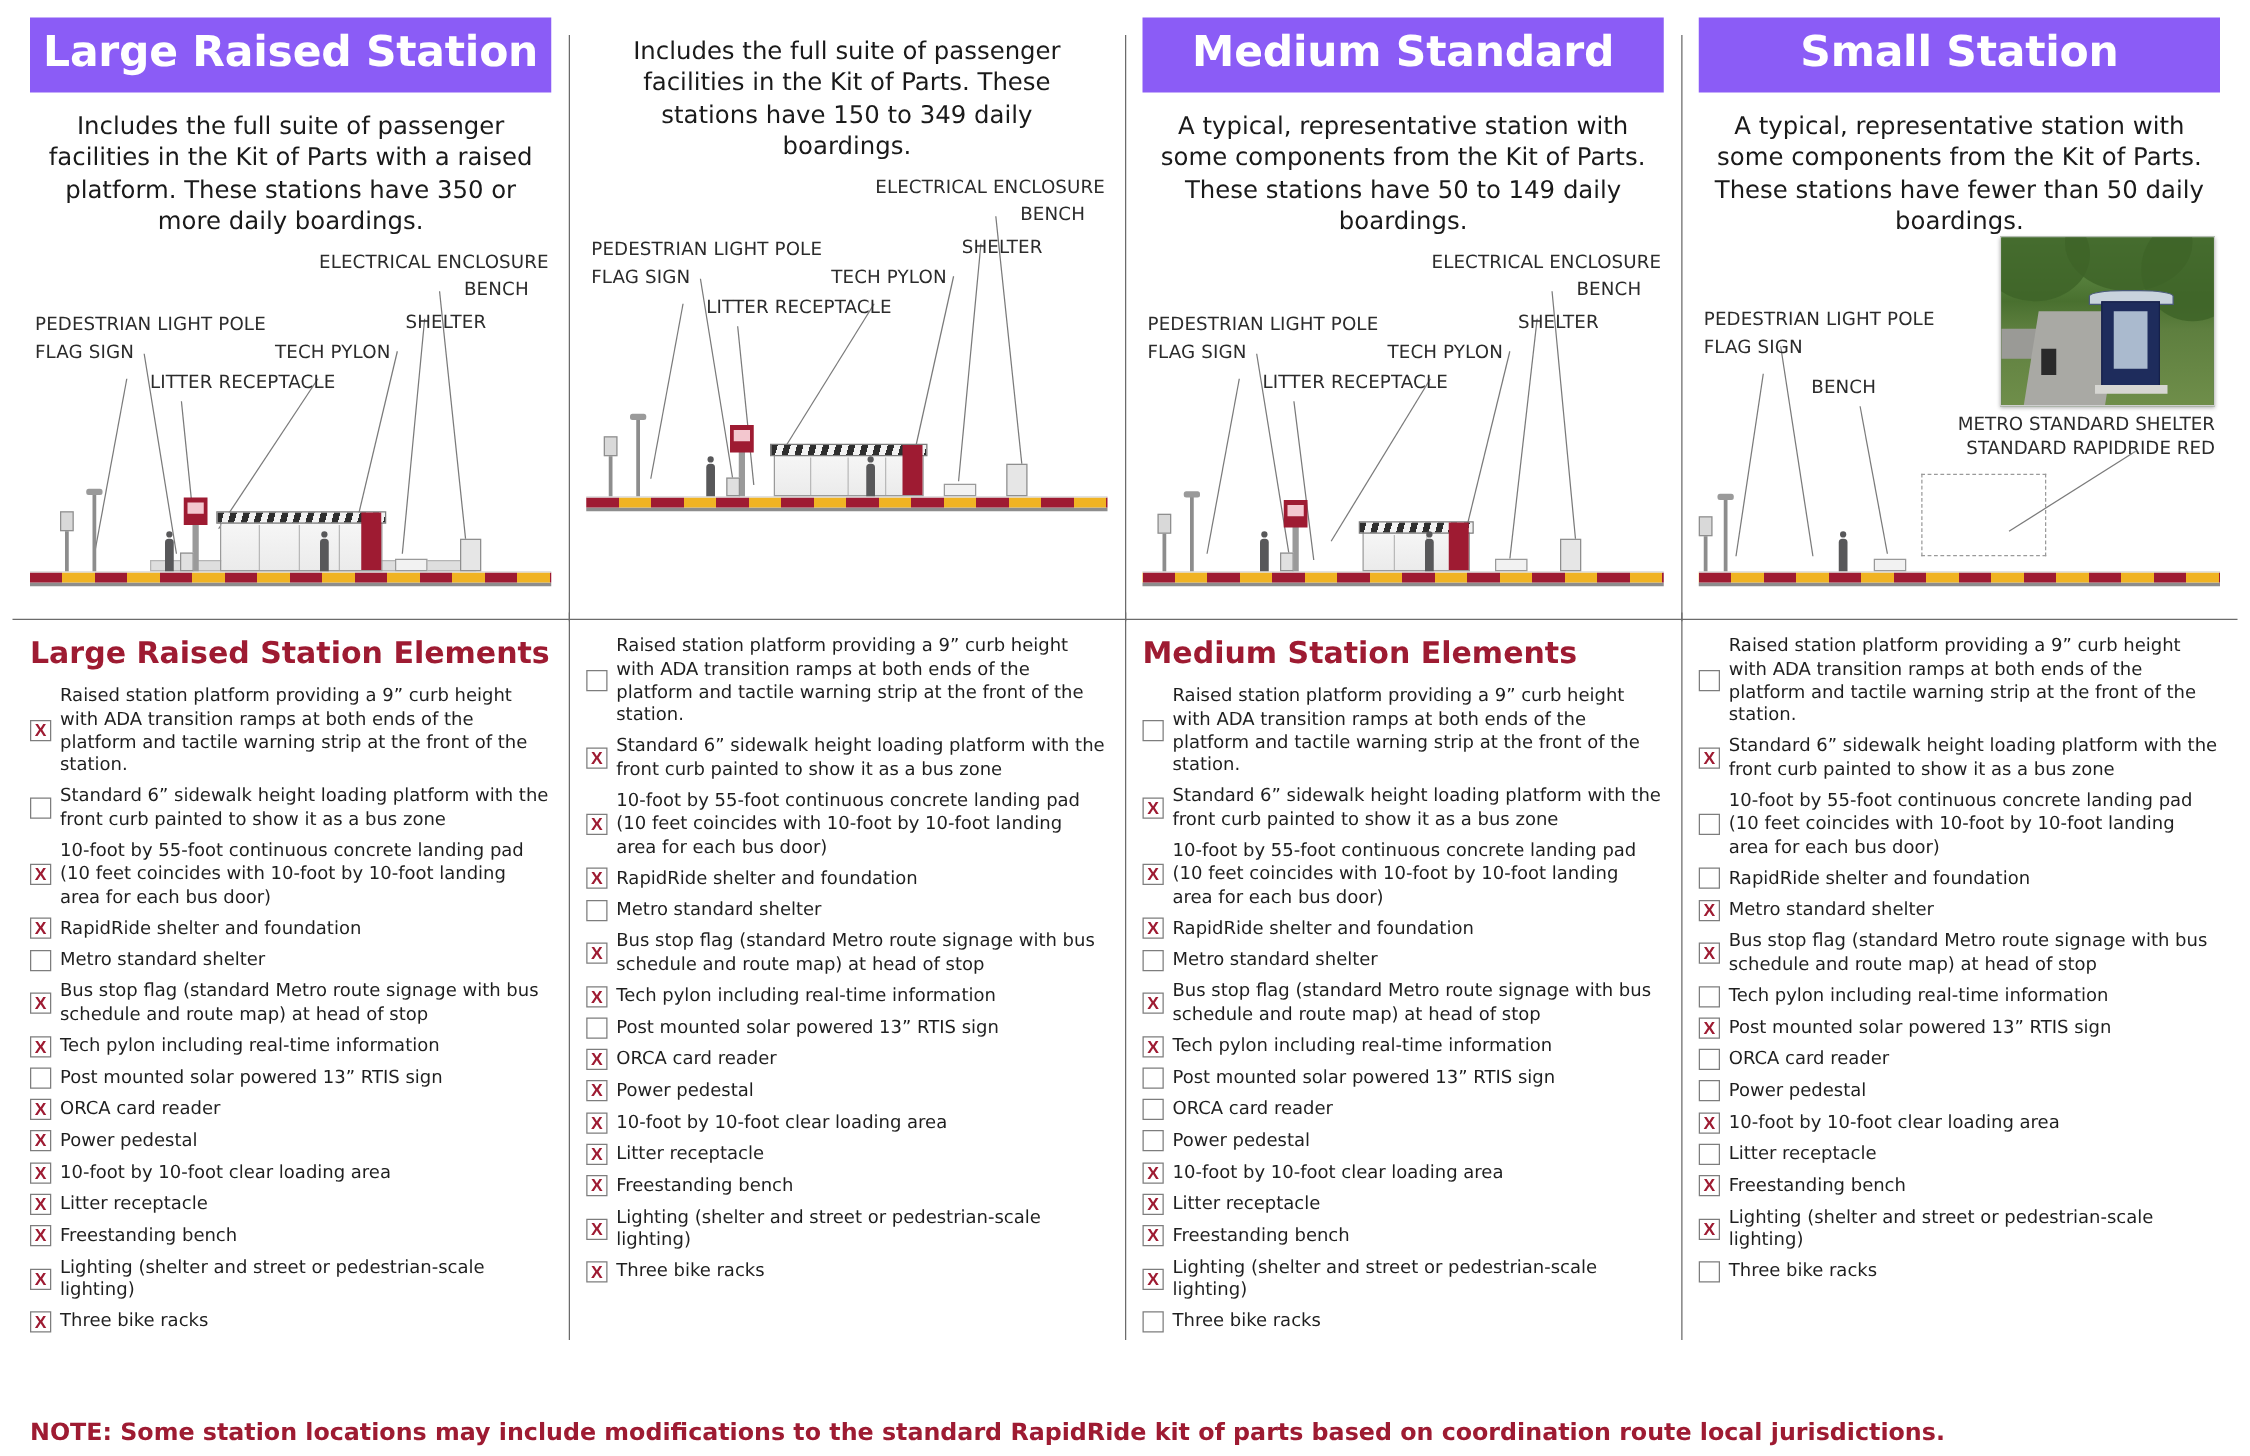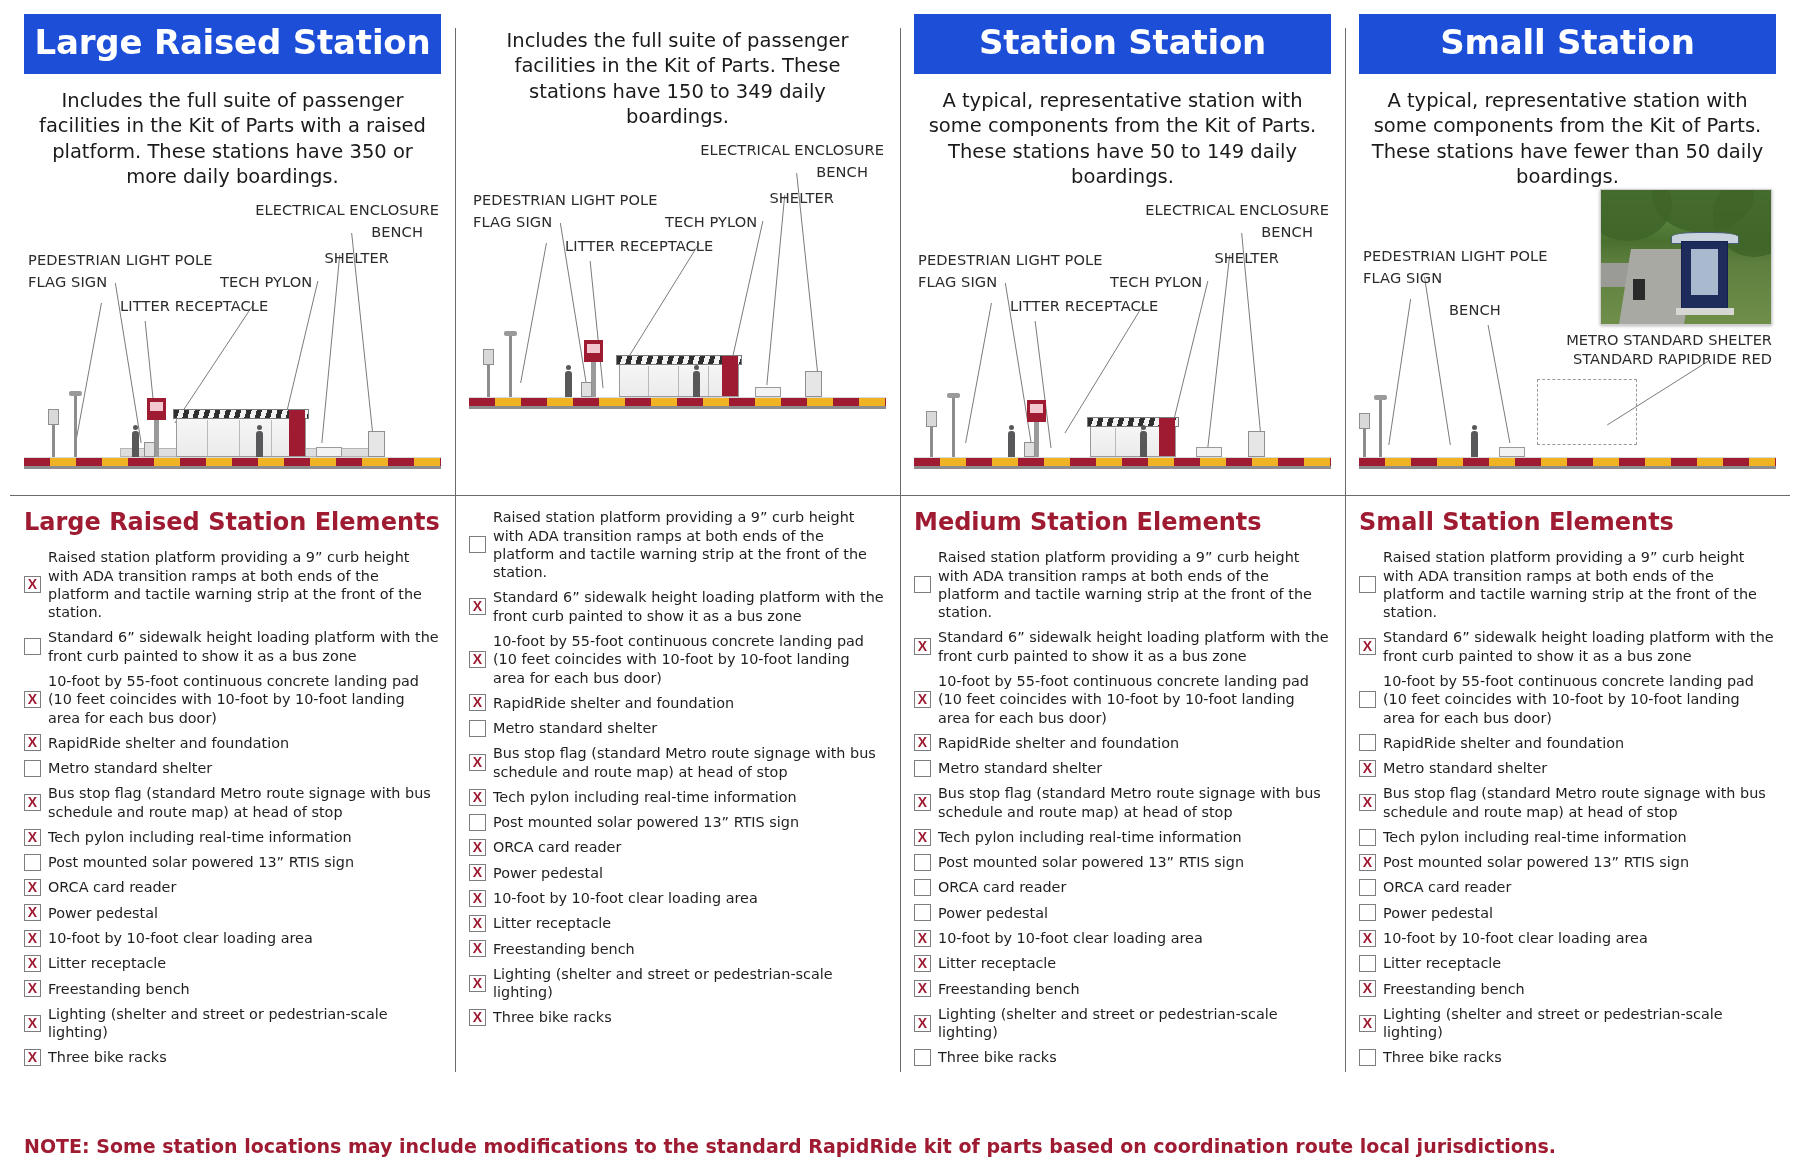--- a/index.html
+++ b/index.html
@@ -29,21 +29,21 @@
   }
   .col + .col::before {
     content: "";
     position: absolute;
     left: 0; top: 14px; bottom: -4px;
     border-left: 1.6px solid #6b6b6b;
   }
 
   
   .banner {
-    background: #1d4ed8;
+    background: #8b5cf6;
     color: #ffffff;
     text-align: center;
     font-weight: bold;
     font-size: 34px;
     line-height: 1.32;
     padding: 6px 4px 9px 4px;
     letter-spacing: -0.2px;
     white-space: nowrap;
   }
 
@@ -371,21 +371,21 @@
           <div class="person" style="left:96px;"></div>
           <div class="person" style="left:224px;"></div>
           <div class="litter" style="left:112px;"></div>
           <div class="bench" style="left:286px;"></div>
           <div class="encl" style="left:336px;"></div>
         </div>
       </div>
     </div>
 
     <div class="col">
-      <div class="banner">Station Station</div>
+      <div class="banner">Medium Standard</div>
       <div class="desc">A typical, representative station with some components from the Kit of Parts. These stations have 50 to 149 daily boardings.</div>
       <div class="illus">
         <svg class="leader" viewBox="0 0 420 300" preserveAspectRatio="none">
           <line x1="92" y1="90" x2="118" y2="250"></line>
           <line x1="78" y1="110" x2="52" y2="250"></line>
           <line x1="122" y1="128" x2="138" y2="255"></line>
           <line x1="330" y1="40" x2="350" y2="250"></line>
           <line x1="318" y1="62" x2="296" y2="254"></line>
           <line x1="296" y1="88" x2="258" y2="242"></line>
           <line x1="232" y1="110" x2="152" y2="240"></line>
@@ -669,21 +669,20 @@
             <span class="itext">Lighting (shelter and street or pedestrian-scale lighting)</span>
           </div>
           <div class="item">
             <span class="cbox off">X</span>
             <span class="itext">Three bike racks</span>
           </div>
         </div>
     </div>
 
     <div class="ecol">
-      <div class="etitle">Small Station Elements</div>
       <div id="list-3">
           <div class="item">
             <span class="cbox off">X</span>
             <span class="itext">Raised station platform providing a 9” curb height with ADA transition ramps at both ends of the platform and tactile warning strip at the front of the station.</span>
           </div>
           <div class="item">
             <span class="cbox">X</span>
             <span class="itext">Standard 6” sidewalk height loading platform with the front curb painted to show it as a bus zone</span>
           </div>
           <div class="item">

